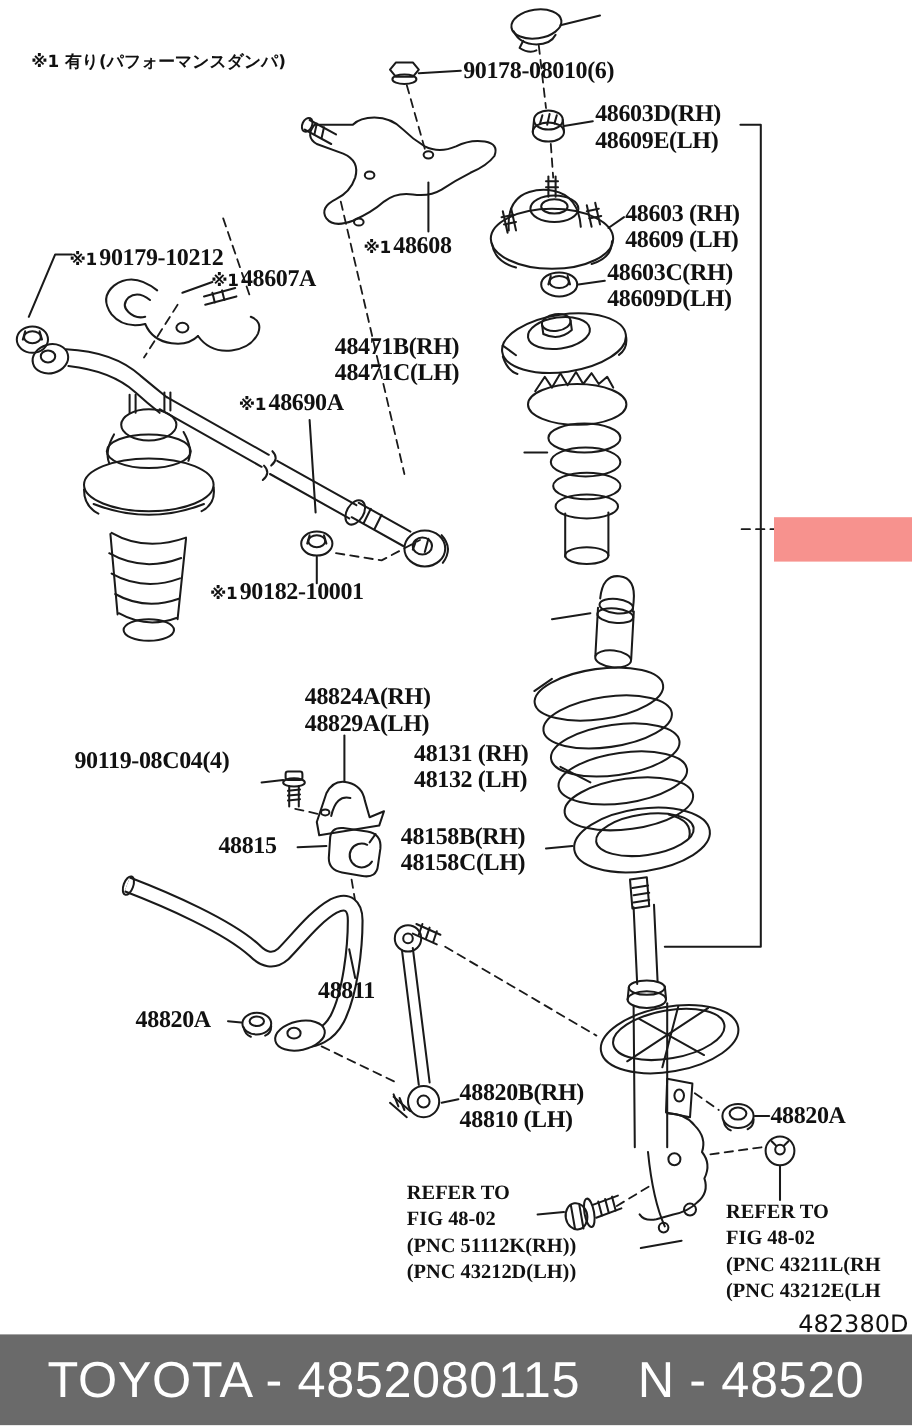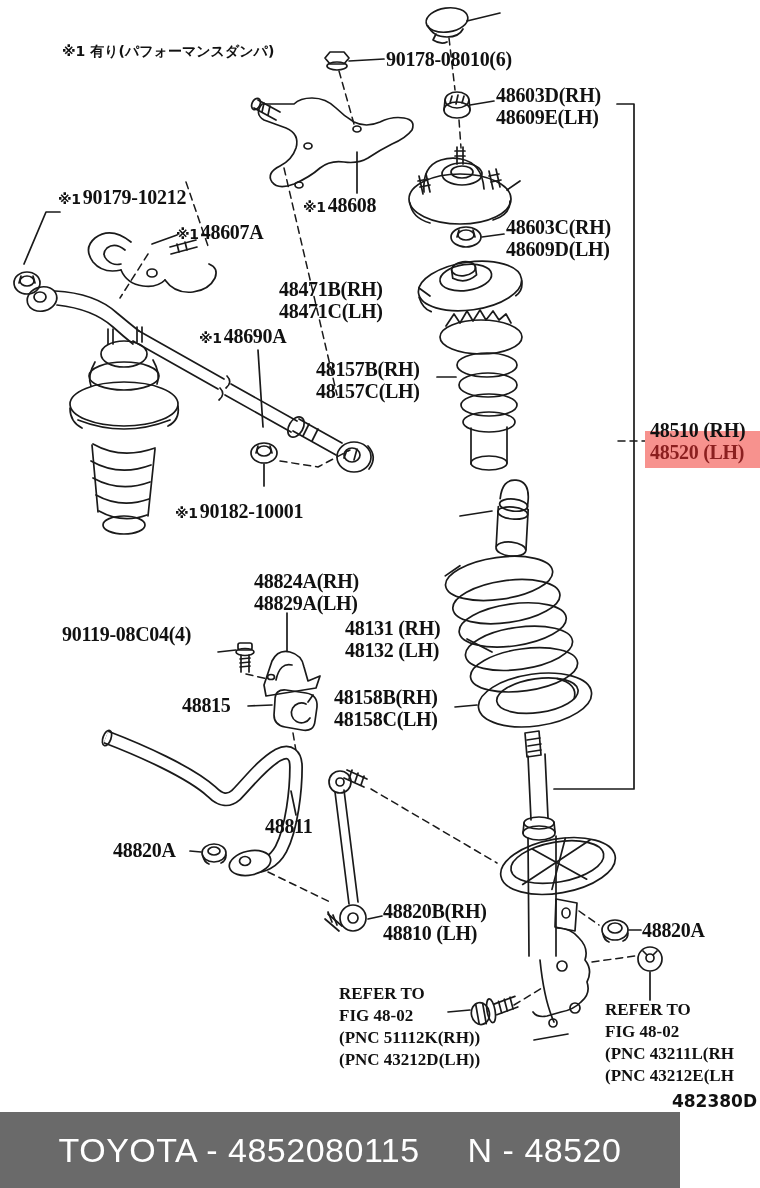--- a/index.html
+++ b/index.html
@@ -10,31 +10,31 @@
   svg *{vector-effect:non-scaling-stroke;}
   .art{stroke:#1a1a1a;stroke-width:1.7;fill:none;stroke-linecap:round;stroke-linejoin:round;}
   .dash{stroke-dasharray:7 5;stroke-width:1.5;}
   .tubeO{stroke:#1a1a1a;stroke-width:14;fill:none;}
   .tubeI{stroke:#ffffff;stroke-width:10.5;fill:none;}
   .fillw{fill:#ffffff;}
   .lbl{position:absolute;font-weight:700;font-size:20px;line-height:22px;color:#111;
        letter-spacing:-0.3px;white-space:nowrap;}
   .lbl .pre{font-family:"DejaVu Sans",sans-serif;font-weight:700;font-size:14px;margin-right:2px;}
   .refer{font-size:17px;line-height:22px;letter-spacing:0;}
-  .note{position:absolute;font-family:"DejaVu Sans",sans-serif;font-size:14px;font-weight:700;color:#111;white-space:nowrap;margin-left:36px;}
+  .note{position:absolute;font-family:"DejaVu Sans",sans-serif;font-size:14px;font-weight:700;color:#111;white-space:nowrap;}
   .hl-box{position:absolute;left:645px;top:431px;width:115px;height:37px;
           background:var(--highlight-bg,#f7928e);}
   .lbl-4851x{left:650px;top:419px;z-index:2;}
   .lbl-4851x .lh-line{color:var(--highlight-text,#8b1f1f);}
   .figcode{position:absolute;right:3px;top:1091px;font-family:"DejaVu Sans",sans-serif;
-           font-size:17px;font-weight:700;color:#111;}
-  .footer{position:absolute;left:0;top:1112px;width:680px;height:76px;
+           font-size:20px;font-weight:400;color:#111;}
+  .footer{position:absolute;left:0;top:1112px;width:760px;height:76px;
           background:var(--footer-bg,#6a6a6a);color:var(--footer-text,#fff);
           display:flex;align-items:center;justify-content:center;gap:48px;
-          font-family:"Liberation Sans","DejaVu Sans",sans-serif;font-size:34px;font-weight:400;
+          font-family:"Liberation Sans","DejaVu Sans",sans-serif;font-size:42px;font-weight:400;
           letter-spacing:0.5px;}
 </style>
 </head>
 <body>
 
 <div class="page">
   <div class="diagram">
 
     <svg width="760" height="1112" viewBox="0 0 760 1112">
 
@@ -369,26 +369,30 @@
 
     <div class="lbl" style="left:386px;top:48px">
       <span>90178-08010(6)</span>
     </div>
 
     <div class="lbl" style="left:496px;top:84px">
       <div>48603D(RH)</div>
       <div>48609E(LH)</div>
     </div>
 
+    <div class="lbl" style="left:521px;top:167px">
+      <div>48603 (RH)</div>
+      <div>48609 (LH)</div>
+    </div>
 
     <div class="lbl" style="left:303px;top:194px">
       <span class="pre">※1</span><span>48608</span>
     </div>
 
-    <div class="lbl" style="left:58px;top:186px">
+    <div class="lbl" style="left:58px;top:204px">
       <span class="pre">※1</span><span>90179-10212</span>
     </div>
 
     <div class="lbl" style="left:176px;top:221px">
       <span class="pre">※1</span><span>48607A</span>
     </div>
 
     <div class="lbl" style="left:506px;top:216px">
       <div>48603C(RH)</div>
       <div>48609D(LH)</div>
@@ -396,32 +400,24 @@
 
     <div class="lbl" style="left:279px;top:278px">
       <div>48471B(RH)</div>
       <div>48471C(LH)</div>
     </div>
 
     <div class="lbl" style="left:199px;top:325px">
       <span class="pre">※1</span><span>48690A</span>
     </div>
 
-    <div class="lbl" style="left:316px;top:358px">
-      <div>48157B(RH)</div>
-      <div>48157C(LH)</div>
-    </div>
 
     <div class="hl-box"></div>
-    <div class="lbl lbl-4851x">
-      <div>48510 (RH)</div>
-      <div class="lh-line">48520 (LH)</div>
-    </div>
-
-    <div class="lbl" style="left:175px;top:500px">
+
+    <div class="lbl" style="left:175px;top:482px">
       <span class="pre">※1</span><span>90182-10001</span>
     </div>
 
 
     <div class="lbl" style="left:254px;top:570px">
       <div>48824A(RH)</div>
       <div>48829A(LH)</div>
     </div>
 
     <div class="lbl" style="left:62px;top:623px">

